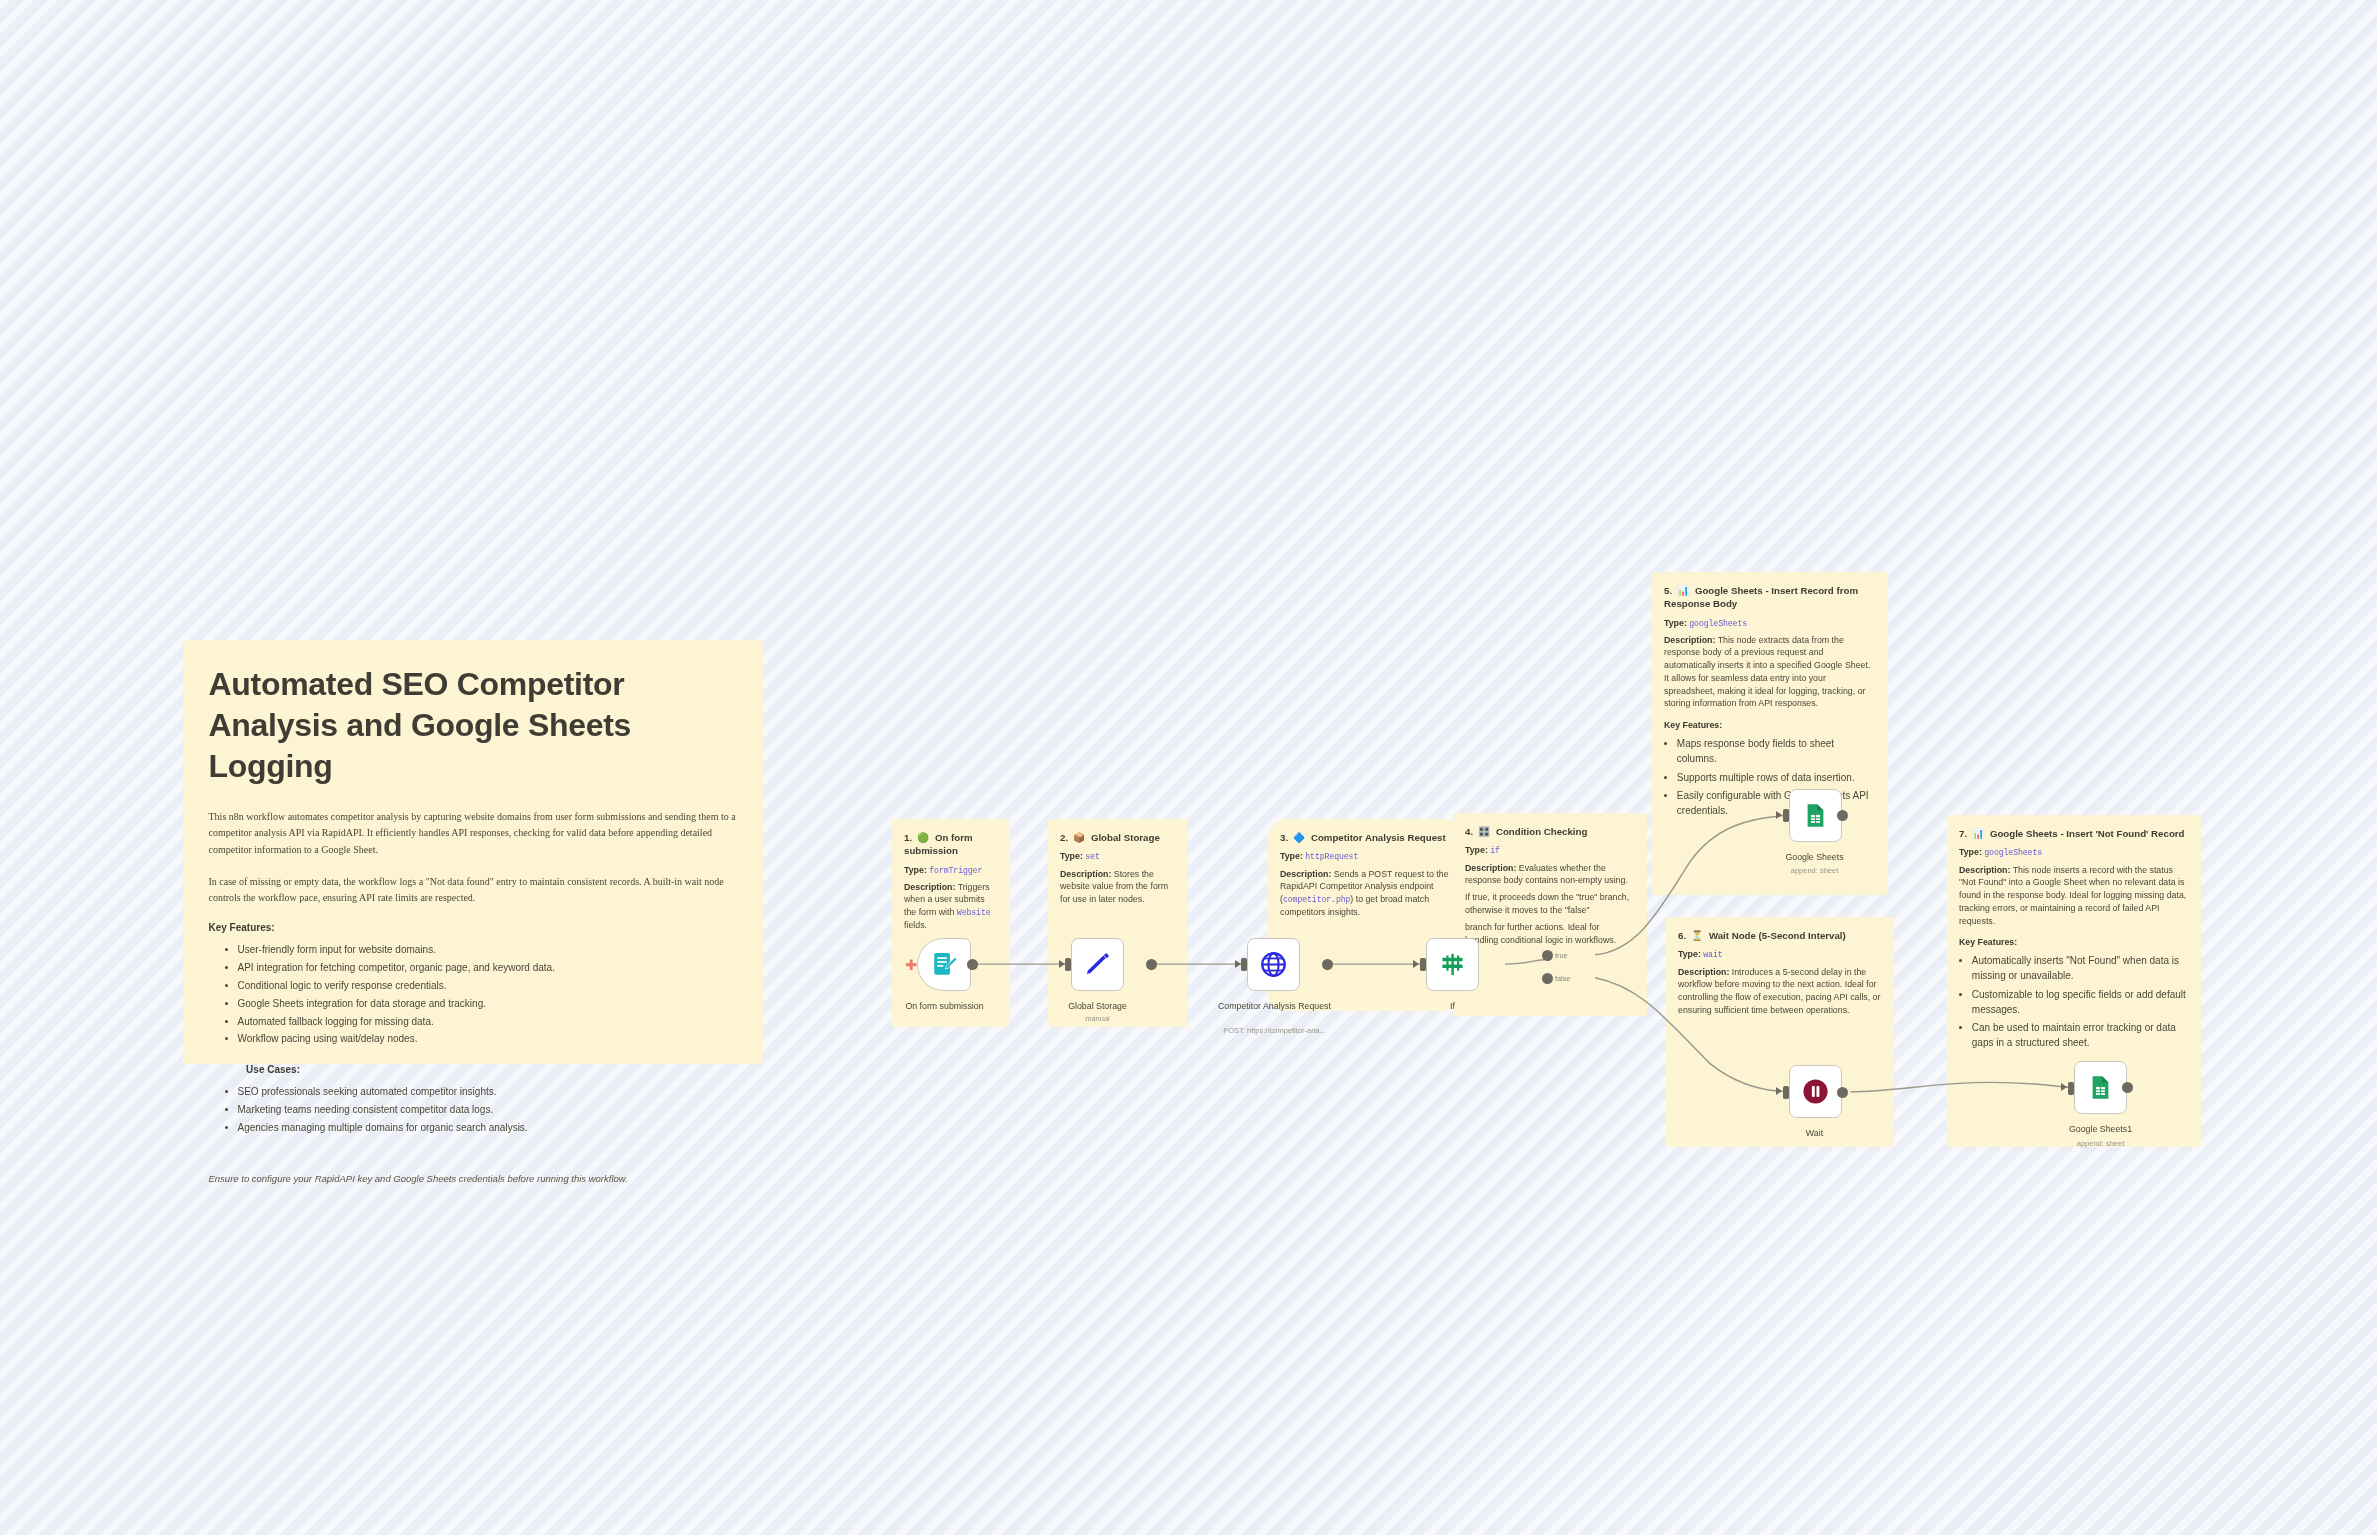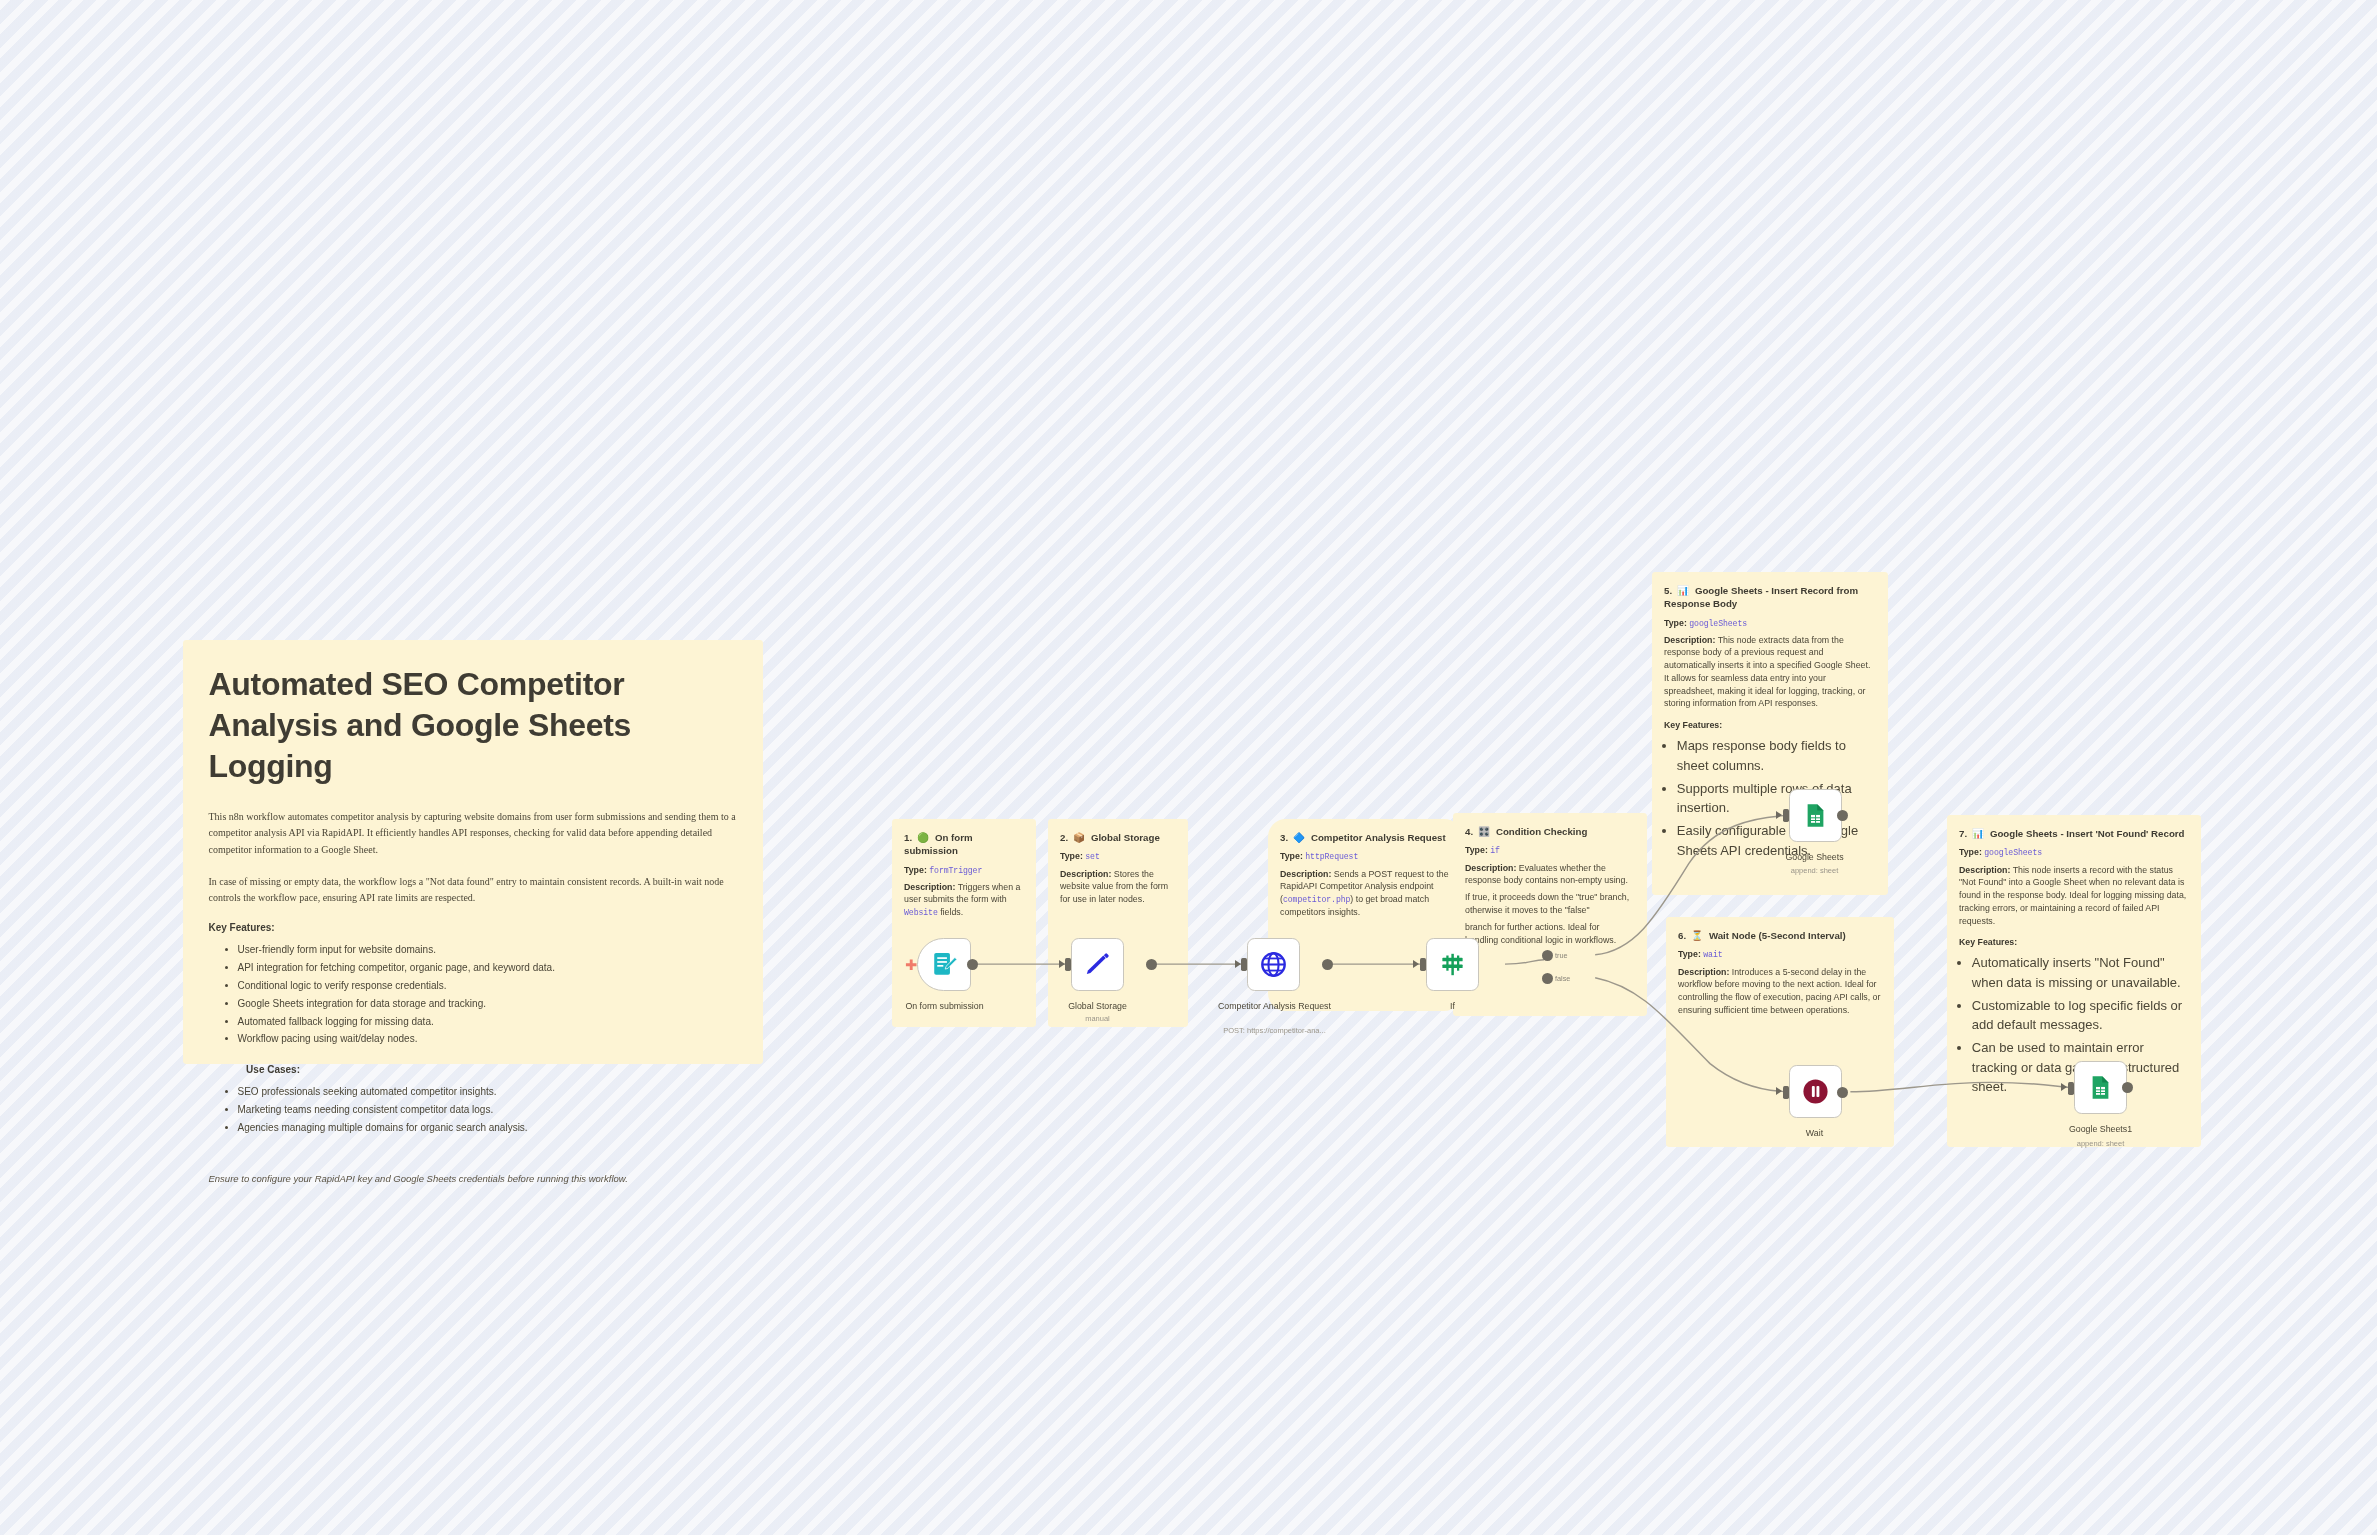--- a/index.html
+++ b/index.html
@@ -90,21 +90,21 @@
   .code{
     font-family:"Liberation Mono","DejaVu Sans Mono",monospace;
     color:#6a5bd6;
     font-size:8.2px;
     letter-spacing:-0.1px;
   }
   .kf-head{
     font-size:8.8px;font-weight:700;color:#3c382e;margin:10.2px 0 6px 0;
   }
   .kf{margin:0;padding-left:12.8px;}
-  .kf li{font-size:13px;line-height:1.5;color:#4b4637;margin-bottom:3.4px;}
+  .kf li{font-size:10px;line-height:1.5;color:#4b4637;margin-bottom:3.4px;}
 
   
   .node{
     position:absolute;
     width:53px;height:53px;
     background:#ffffff;
     border:1.4px solid #c9c6bd;
     border-radius:7.7px;
     display:flex;align-items:center;justify-content:center;
     box-sizing:border-box;
@@ -187,21 +187,21 @@
     </ul>
     <div class="main-h indent">Use Cases:</div>
     <ul class="main-ul">
       <li>SEO professionals seeking automated competitor insights.</li>
       <li>Marketing teams needing consistent competitor data logs.</li>
       <li>Agencies managing multiple domains for organic search analysis.</li>
     </ul>
     <div class="main-foot">Ensure to configure your RapidAPI key and Google Sheets credentials before running this workflow.</div>
   </div>
 
-  <div class="note step" style="left:892px;top:819px;width:144px;height:208px;">
+  <div class="note step" style="left:892px;top:819px;width:118px;height:208px;">
     <div class="step-title">
       <span>1.</span>
       <span class="emoji">🟢</span>
       <span>On form submission</span>
     </div>
     <p class="step-line">
       <b>Type:</b>
       <span class="code">formTrigger</span>
     </p>
     <p class="step-line">

